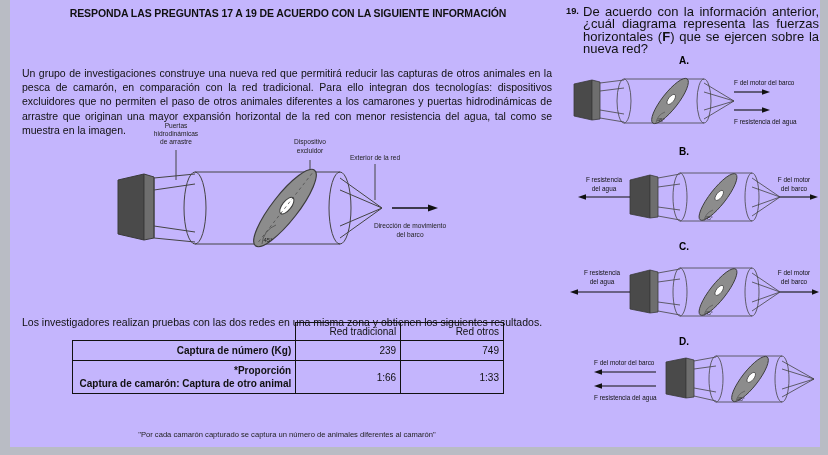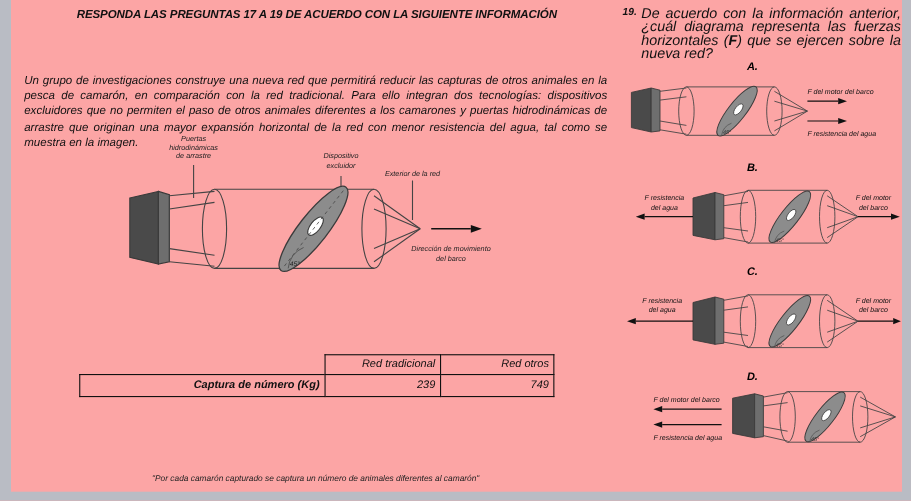--- a/index.html
+++ b/index.html
@@ -3,23 +3,22 @@
 <meta charset="utf-8">
 <style>
   html,body{margin:0;padding:0;background:#b9bcc4;}
   body{
     width:828px;height:455px;overflow:hidden;
     font-family:"Liberation Sans",sans-serif;
     color:#111;
   }
   #page{
     position:absolute;left:10px;top:0;width:810px;height:447px;
-    background:#fca5a5;
+    background:#c4b5fd;
     box-sizing:border-box;
-    font-style:italic;
   }
   .col-left{position:absolute;left:0;top:0;width:552px;height:447px;}
   .col-right{position:absolute;left:556px;top:0;width:254px;height:447px;}
 
   .title{
     position:absolute;left:28px;top:7px;width:500px;
     text-align:center;font-weight:bold;font-size:10.5px;
     letter-spacing:-0.1px;
   }
   .para{
@@ -123,33 +122,42 @@
 
       <line x1="230" y1="56" x2="272" y2="86" stroke="#444" stroke-width="1"></line>
       <line x1="230" y1="116" x2="272" y2="86" stroke="#444" stroke-width="1"></line>
       <line x1="230" y1="68" x2="272" y2="86" stroke="#444" stroke-width="1"></line>
       <line x1="230" y1="104" x2="272" y2="86" stroke="#444" stroke-width="1"></line>
 
       <line x1="282" y1="86" x2="318" y2="86" stroke="#111" stroke-width="1.4"></line>
       <polygon points="318,82.5 328,86 318,89.5" fill="#111"></polygon>
     </svg>
 
+    <div class="para" id="para2">Los investigadores realizan pruebas con las dos redes en una misma zona y obtienen los siguientes resultados.</div>
 
     <table id="resulttable">
       <tbody>
           <tr>
         <td class="blank"></td>
         <th class="val">Red tradicional</th>
         <th class="val">Red otros</th>
       </tr>
       <tr>
         <td class="rowhead">Captura de número (Kg)</td>
         <td class="val">239</td>
         <td class="val">749</td>
       </tr>
+      <tr>
+        <td class="rowhead">
+          <span>*Proporción</span><br>
+          <span>Captura de camarón: Captura de otro animal</span>
+        </td>
+        <td class="val">1:66</td>
+        <td class="val">1:33</td>
+      </tr>
     </tbody>
       </table>
 
     <div class="footnote">"Por cada camarón capturado se captura un número de animales diferentes al camarón"</div>
   </div>
 
   <div class="col-right">
 
     <div class="q-num">19.</div>
     <div class="q-text"><span>De acuerdo con la información anterior, ¿cuál diagrama representa las fuerzas horizontales (</span><b>F</b><span>) que se ejercen sobre la nueva red?</span></div>

